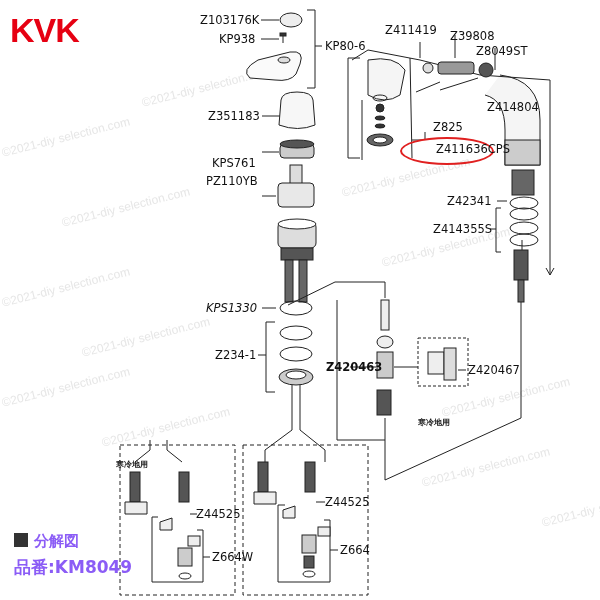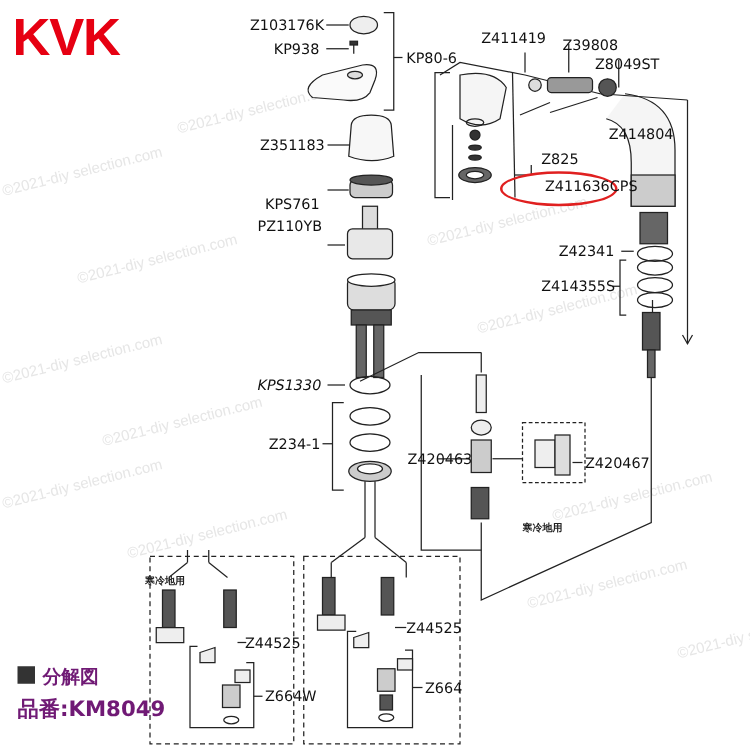--- a/index.html
+++ b/index.html
@@ -1,20 +1,20 @@
 <!DOCTYPE html>
 <html><head>
 <meta charset="utf-8">
 <style>
   html, body { margin:0; padding:0; background:#ffffff; }
   body { width:600px; height:600px; position:relative; overflow:hidden; font-family:"Liberation Sans", sans-serif; }
-  .logo { position:absolute; left:10px; top:8px; font-family:"Liberation Sans", sans-serif; font-weight:bold; font-size:42px; color:#e60012; letter-spacing:-1px; line-height:44px; }
+  .logo { position:absolute; left:10px; top:8px; font-family:"Liberation Sans", sans-serif; font-weight:bold; font-size:34px; color:#e60012; letter-spacing:-1px; line-height:44px; }
   .lbl { position:absolute; font-family:"DejaVu Sans", sans-serif; font-size:11.5px; color:#111; white-space:nowrap; line-height:14px; }
   .jp-small { position:absolute; font-family:"DejaVu Sans", sans-serif; font-size:8px; font-weight:bold; color:#222; white-space:nowrap;margin-top:27px; }
-  .title { position:absolute; left:14px; font-family:"DejaVu Sans", sans-serif; font-weight:bold; color:#701a75; white-space:nowrap; }
+  .title { position:absolute; left:14px; font-family:"DejaVu Sans", sans-serif; font-weight:bold; color:#8b5cf6; white-space:nowrap; }
   .title .sq { display:inline-block; width:14px; height:14px; background:#333; vertical-align:-1px; margin-right:6px; }
   .wm { position:absolute; font-family:"Liberation Sans", sans-serif; font-size:12px; color:#e6e6e6; transform:rotate(-14deg); white-space:nowrap; pointer-events:none; }
   svg.diagram { position:absolute; left:0; top:0; }
   .hl { position:absolute; border:2px solid #e02020; border-radius:50%; }
 </style>
 </head>
 <body>
 
 <div class="wm" style="left:140px;top:80px;">©2021-diy selection.com</div>
 <div class="wm" style="left:0px;top:130px;">©2021-diy selection.com</div>
@@ -180,21 +180,21 @@
 <div class="hl" style="left:400px;top:137px;width:90px;height:24px;"></div>
 
 <div class="lbl" style="left:200px;top:13px;text-align:center;">Z103176K</div>
 <div class="lbl" style="left:219px;top:32px;">KP938</div>
 <div class="lbl" style="left:325px;top:39px;">KP80-6</div>
 <div class="lbl" style="left:208px;top:109px;">Z351183</div>
 <div class="lbl" style="left:212px;top:156px;">KPS761</div>
 <div class="lbl" style="left:206px;top:174px;text-align:center;">PZ110YB</div>
 <div class="lbl" style="left:206px;top:301px;font-style:italic;">KPS1330</div>
 <div class="lbl" style="left:215px;top:348px;">Z234-1</div>
-<div class="lbl" style="left:326px;top:360px;">Z420463</div>
+<div class="lbl" style="left:326px;top:360px;font-weight:bold;">Z420463</div>
 <div class="lbl" style="left:468px;top:363px;">Z420467</div>
 <div class="jp-small" style="left:418px;top:390px;">寒冷地用</div>
 <div class="lbl" style="left:385px;top:23px;">Z411419</div>
 <div class="lbl" style="left:450px;top:29px;">Z39808</div>
 <div class="lbl" style="left:476px;top:44px;">Z8049ST</div>
 <div class="lbl" style="left:443px;top:100px;margin-left:44px;">Z414804</div>
 <div class="lbl" style="left:433px;top:120px;text-align:right;">Z825</div>
 <div class="lbl" style="left:436px;top:142px;">Z411636CPS</div>
 <div class="lbl" style="left:447px;top:194px;">Z42341</div>
 <div class="lbl" style="left:433px;top:222px;">Z414355S</div>

